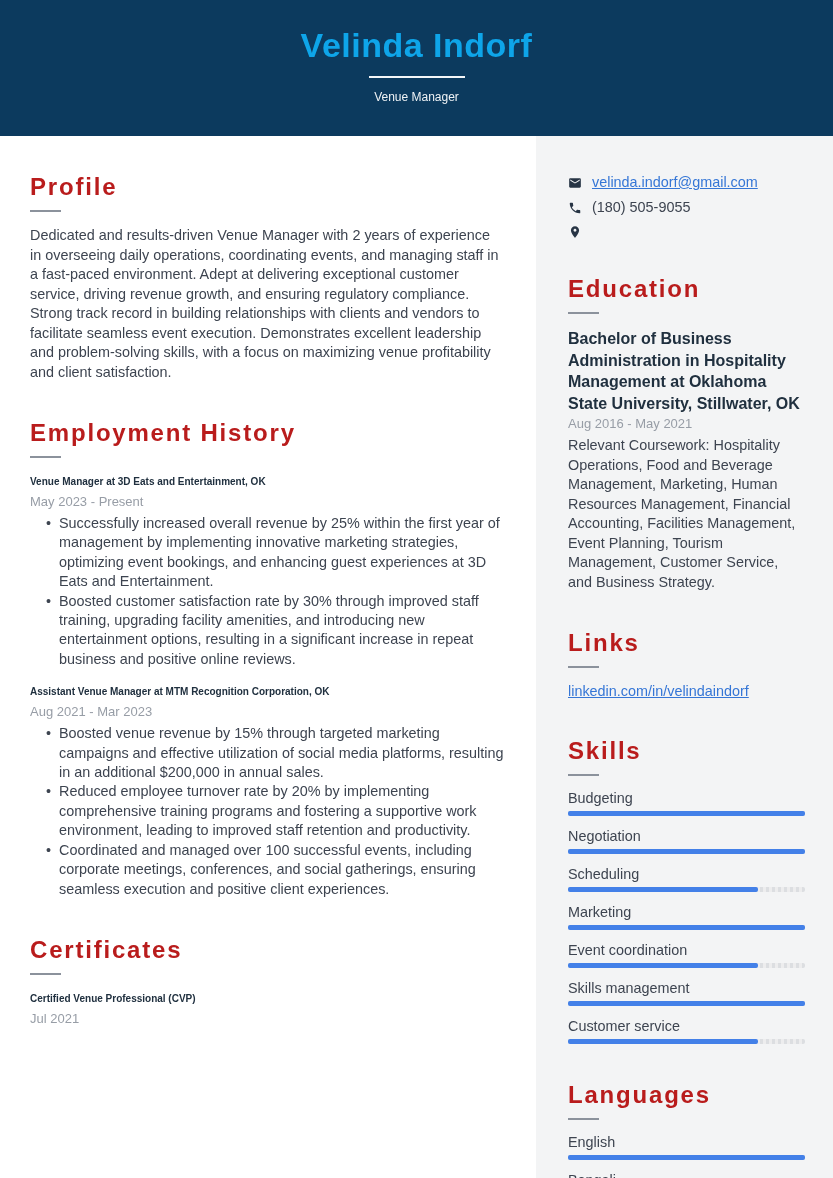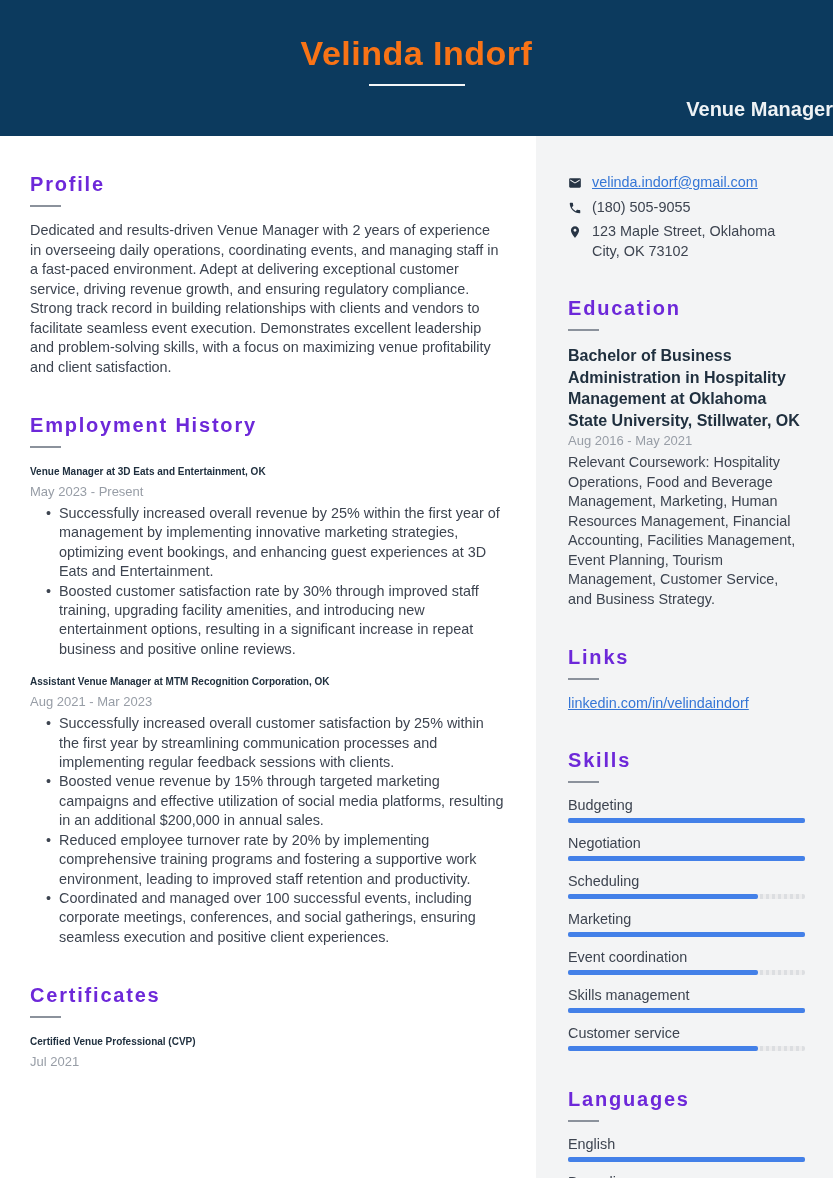--- a/index.html
+++ b/index.html
@@ -21,55 +21,53 @@
     height: 136px;
     background: #0c3a5e;
     color: #ffffff;
     text-align: center;
     padding-top: 26px;
   }
   .header .name {
     font-size: 34px;
     font-weight: 600;
     letter-spacing: 0.5px;
-    color: #f97316;
-    margin-top: 8px;
+    color: #0ea5e9;
   }
   .header .name-divider {
     width: 96px;
     height: 2px;
     background: #f4f6f8;
     margin: 11px auto 12px auto;
   }
   .header .job-title {
-    font-size: 20px;
-    font-weight: 700;
+    font-size: 12px;
+    font-weight: 400;
     color: #eef2f5;
-    text-align: right;
   }
 
   
   .body-cols { display: flex; height: 1042px; }
   .main-col {
     width: 536px;
     padding: 37px 31px 0 30px;
     background: #ffffff;
   }
   .side-col {
     width: 297px;
     padding: 37px 28px 0 32px;
     background: #f3f4f5;
   }
 
   
   h2.section-heading {
-    font-size: 20px;
+    font-size: 24px;
     font-weight: 700;
     letter-spacing: 1.8px;
-    color: #6d28d9;
+    color: #b91c1c;
   }
   .heading-rule {
     width: 31px;
     height: 2px;
     background: #8b929c;
     margin: 9px 0 14px 0;
   }
   .section { margin-bottom: 37px; }
 
   
@@ -190,21 +188,20 @@
           <ul class="bullets">
             <li>Successfully increased overall revenue by 25% within the first year of management by implementing innovative marketing strategies, optimizing event bookings, and enhancing guest experiences at 3D Eats and Entertainment.</li>
             <li>Boosted customer satisfaction rate by 30% through improved staff training, upgrading facility amenities, and introducing new entertainment options, resulting in a significant increase in repeat business and positive online reviews.</li>
           </ul>
         </div>
 
         <div class="job">
           <div class="job-heading">Assistant Venue Manager at MTM Recognition Corporation, OK</div>
           <div class="date-line">Aug 2021 - Mar 2023</div>
           <ul class="bullets">
-            <li>Successfully increased overall customer satisfaction by 25% within the first year by streamlining communication processes and implementing regular feedback sessions with clients.</li>
             <li>Boosted venue revenue by 15% through targeted marketing campaigns and effective utilization of social media platforms, resulting in an additional $200,000 in annual sales.</li>
             <li>Reduced employee turnover rate by 20% by implementing comprehensive training programs and fostering a supportive work environment, leading to improved staff retention and productivity.</li>
             <li>Coordinated and managed over 100 successful events, including corporate meetings, conferences, and social gatherings, ensuring seamless execution and positive client experiences.</li>
           </ul>
         </div>
       </div>
 
       <div class="section">
         <h2 class="section-heading">Certificates</h2>
         <div class="heading-rule"></div>
@@ -232,21 +229,20 @@
               </svg>
           </span>
           <span>(180) 505-9055</span>
         </div>
         <div class="contact-row">
           <span class="c-icon">
             <svg viewBox="0 0 24 24">
                 <path d="M12 2C8.13 2 5 5.13 5 9c0 5.25 7 13 7 13s7-7.75 7-13c0-3.87-3.13-7-7-7zm0 9.5c-1.38 0-2.5-1.12-2.5-2.5s1.12-2.5 2.5-2.5 2.5 1.12 2.5 2.5-1.12 2.5-2.5 2.5z"></path>
               </svg>
           </span>
-          <span>123 Maple Street, Oklahoma City, OK 73102</span>
         </div>
       </div>
 
       <div class="section">
         <h2 class="section-heading">Education</h2>
         <div class="heading-rule"></div>
         <div class="degree-title">Bachelor of Business Administration in Hospitality Management at Oklahoma State University, Stillwater, OK</div>
         <div class="date-line">Aug 2016 - May 2021</div>
         <div class="edu-details">Relevant Coursework: Hospitality Operations, Food and Beverage Management, Marketing, Human Resources Management, Financial Accounting, Facilities Management, Event Planning, Tourism Management, Customer Service, and Business Strategy.</div>
       </div>

